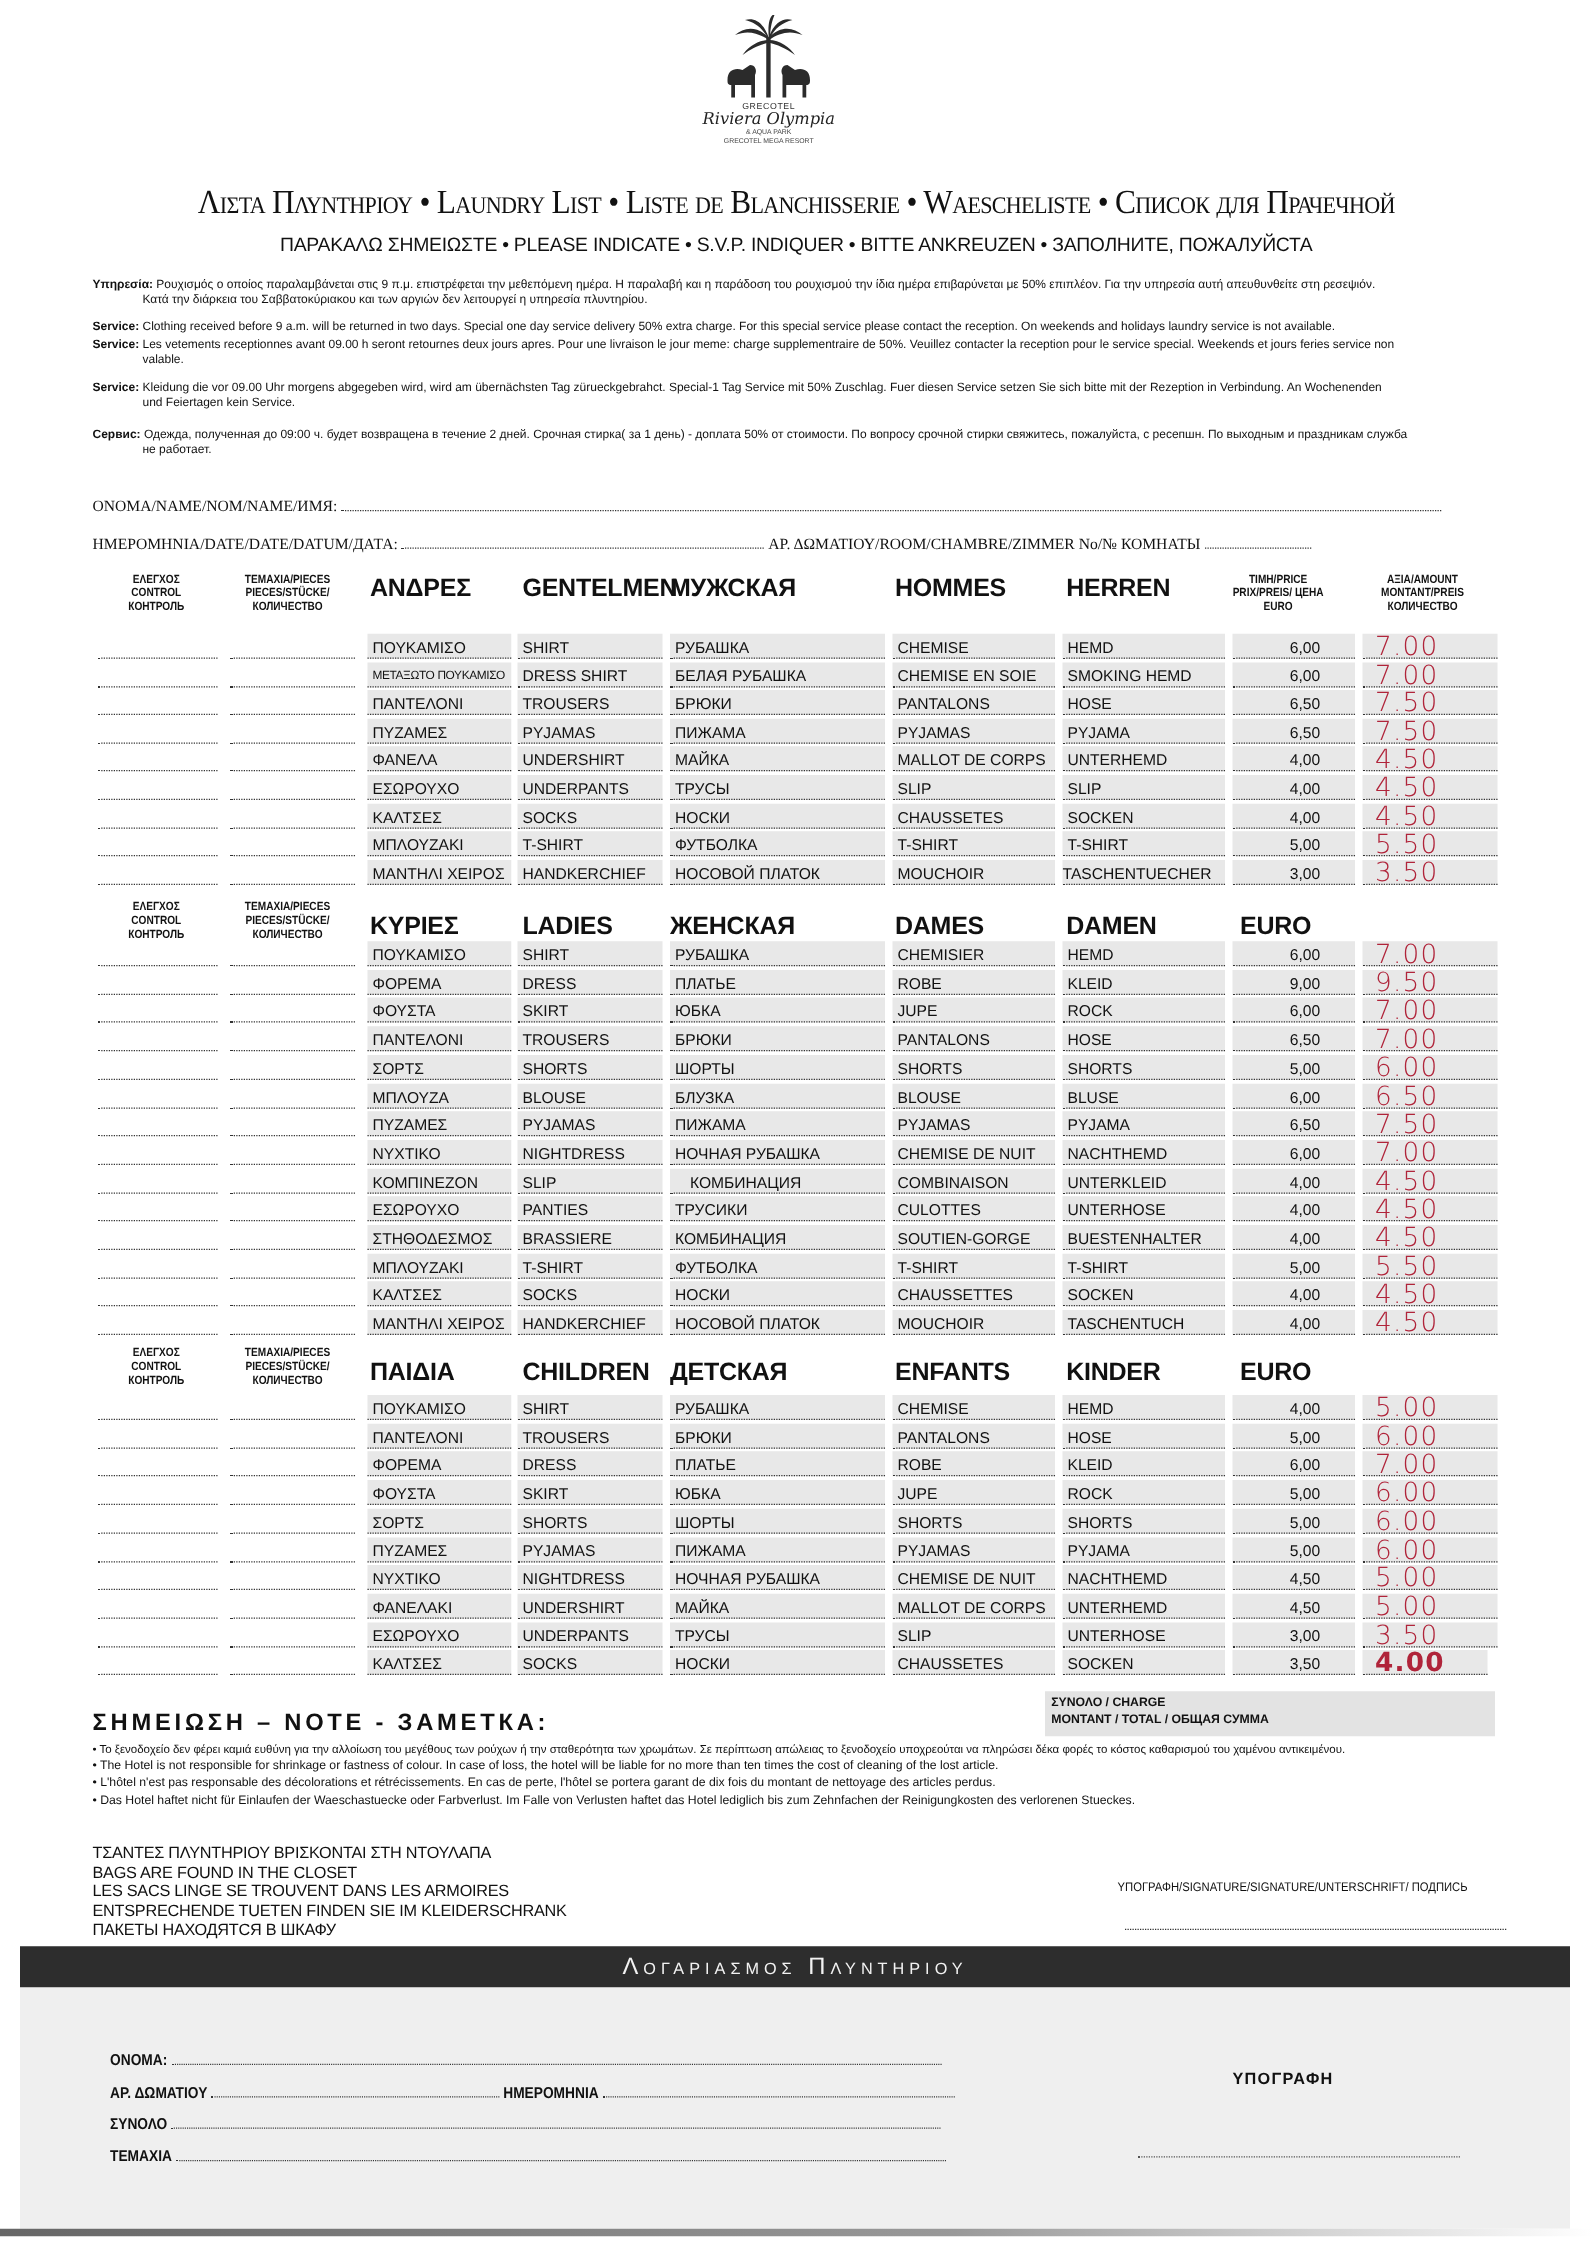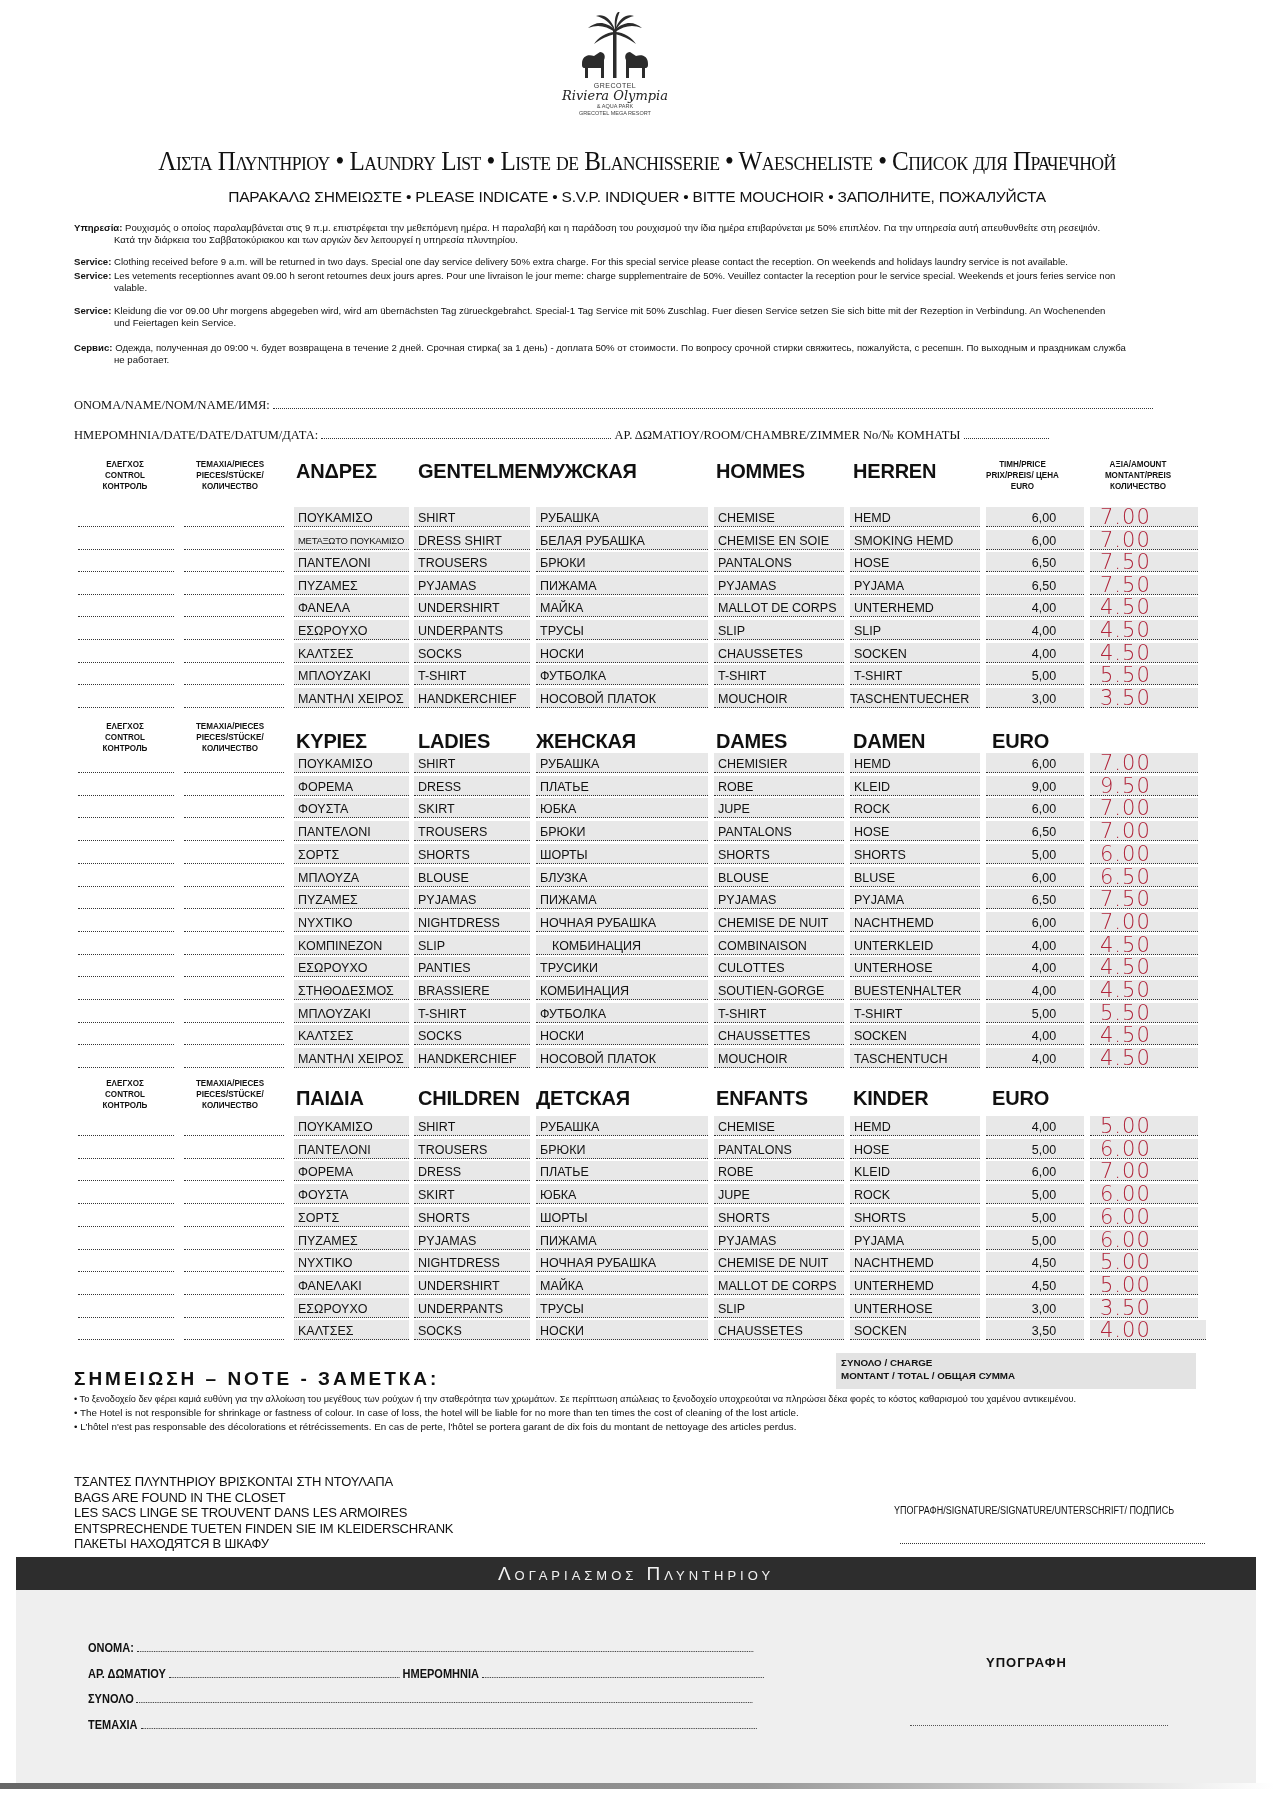--- a/index.html
+++ b/index.html
@@ -70,21 +70,21 @@
       <path d="M78 52 C78 44 72 42 66 44 L60 40 C56 40 54 44 56 48 L56 66 L59 66 L59 56 L72 56 L72 66 L75 66 L75 56 C78 56 78 54 78 52Z"></path>
     </g>
   </svg>
   <div class="brand">GRECOTEL</div>
   <div class="script">Riviera Olympia</div>
   <div class="sub">&amp; AQUA PARK</div>
   <div class="sub">GRECOTEL MEGA RESORT</div>
 </div>
 
 <div class="main-title">Λιστα Πλυντηριου • Laundry List • Liste de Blanchisserie • Waescheliste • Список для Прачечной</div>
-<div class="sub-title">ΠΑΡΑΚΑΛΩ ΣΗΜΕΙΩΣΤΕ • PLEASE INDICATE • S.V.P. INDIQUER • BITTE MOUCHOIR • ЗАПОЛНИТЕ, ПОЖАЛУЙСТА</div>
+<div class="sub-title">ΠΑΡΑΚΑΛΩ ΣΗΜΕΙΩΣΤΕ • PLEASE INDICATE • S.V.P. INDIQUER • BITTE ANKREUZEN • ЗАПОЛНИТЕ, ПОЖАЛУЙСТА</div>
 
 <div class="service" style="top:222px">
   <span class="lbl">Υπηρεσία:</span>
   <span>Ρουχισμός ο οποίος παραλαμβάνεται στις 9 π.μ. επιστρέφεται την μεθεπόμενη ημέρα. Η παραλαβή και η παράδοση του ρουχισμού την ίδια ημέρα επιβαρύνεται με 50% επιπλέον. Για την υπηρεσία αυτή απευθυνθείτε στη ρεσεψιόν.</span>
   <span class="cont">Κατά την διάρκεια του Σαββατοκύριακου και των αργιών δεν λειτουργεί η υπηρεσία πλυντηρίου.</span>
 </div>
 <div class="service" style="top:256px">
   <span class="lbl">Service:</span>
   <span>Clothing received before 9 a.m. will be returned in two days. Special one day service delivery 50% extra charge. For this special service please contact the reception. On weekends and holidays laundry service is not available.</span>
 </div>
@@ -523,34 +523,35 @@
     </div>
     <div class="row" style="top: 1320.3px;">
       <div class="cell dl" style="left: 78px; width: 96px;"></div>
       <div class="cell dl" style="left: 184px; width: 100px;"></div>
       <div class="cell gray dl" style="left: 294px; width: 115px; padding-left: 4px;">ΚΑΛΤΣΕΣ</div>
       <div class="cell gray dl" style="left: 414px; width: 116px; padding-left: 4px;">SOCKS</div>
       <div class="cell gray dl" style="left: 536px; width: 172px; padding-left: 4px;">НОСКИ</div>
       <div class="cell gray dl" style="left: 714px; width: 130px; padding-left: 4px;">CHAUSSETES</div>
       <div class="cell gray dl" style="left: 850px; width: 130px; padding-left: 4px;">SOCKEN</div>
       <div class="cell gray dl price" style="left: 986px; width: 98px;">3,50</div>
-      <div class="cell gray dl amount" style="left: 1090px; width: 116px;">4.00</div>
+      <div class="cell gray dl amount" style="left: 1090px; width: 100px; font-weight: bold;">4.00</div>
     </div>
   </div>
 
 <div class="total-box">
   <div>ΣΥΝΟΛΟ / CHARGE</div>
   <div>MONTANT / TOTAL / ОБЩАЯ СУММА</div>
 </div>
 
 <div class="note-title">ΣΗΜΕΙΩΣΗ – NOTE - ЗАМЕТКА:</div>
 <div class="notes">
   <div style="font-size:9.2px">• Το ξενοδοχείο δεν φέρει καμιά ευθύνη για την αλλοίωση του μεγέθους των ρούχων ή την σταθερότητα των χρωμάτων. Σε περίπτωση απώλειας το ξενοδοχείο υποχρεούται να πληρώσει δέκα φορές το κόστος καθαρισμού του χαμένου αντικειμένου.</div>
   <div>• The Hotel is not responsible for shrinkage or fastness of colour. In case of loss, the hotel will be liable for no more than ten times the cost of cleaning of the lost article.</div>
   <div>• L'hôtel n'est pas responsable des décolorations et rétrécissements. En cas de perte, l'hôtel se portera garant de dix fois du montant de nettoyage des articles perdus.</div>
+  <div>• Das Hotel haftet nicht für Einlaufen der Waeschastuecke oder Farbverlust. Im Falle von Verlusten haftet das Hotel lediglich bis zum Zehnfachen der Reinigungkosten des verlorenen Stueckes.</div>
 </div>
 
 <div class="bags">
   <div>ΤΣΑΝΤΕΣ ΠΛΥΝΤΗΡΙΟΥ ΒΡΙΣΚΟΝΤΑΙ ΣΤΗ ΝΤΟΥΛΑΠΑ</div>
   <div>BAGS ARE FOUND IN THE CLOSET</div>
   <div>LES SACS LINGE SE TROUVENT DANS LES ARMOIRES</div>
   <div>ENTSPRECHENDE TUETEN FINDEN SIE IM KLEIDERSCHRANK</div>
   <div>ПАКЕТЫ НАХОДЯТСЯ В ШКАФУ</div>
 </div>
 

